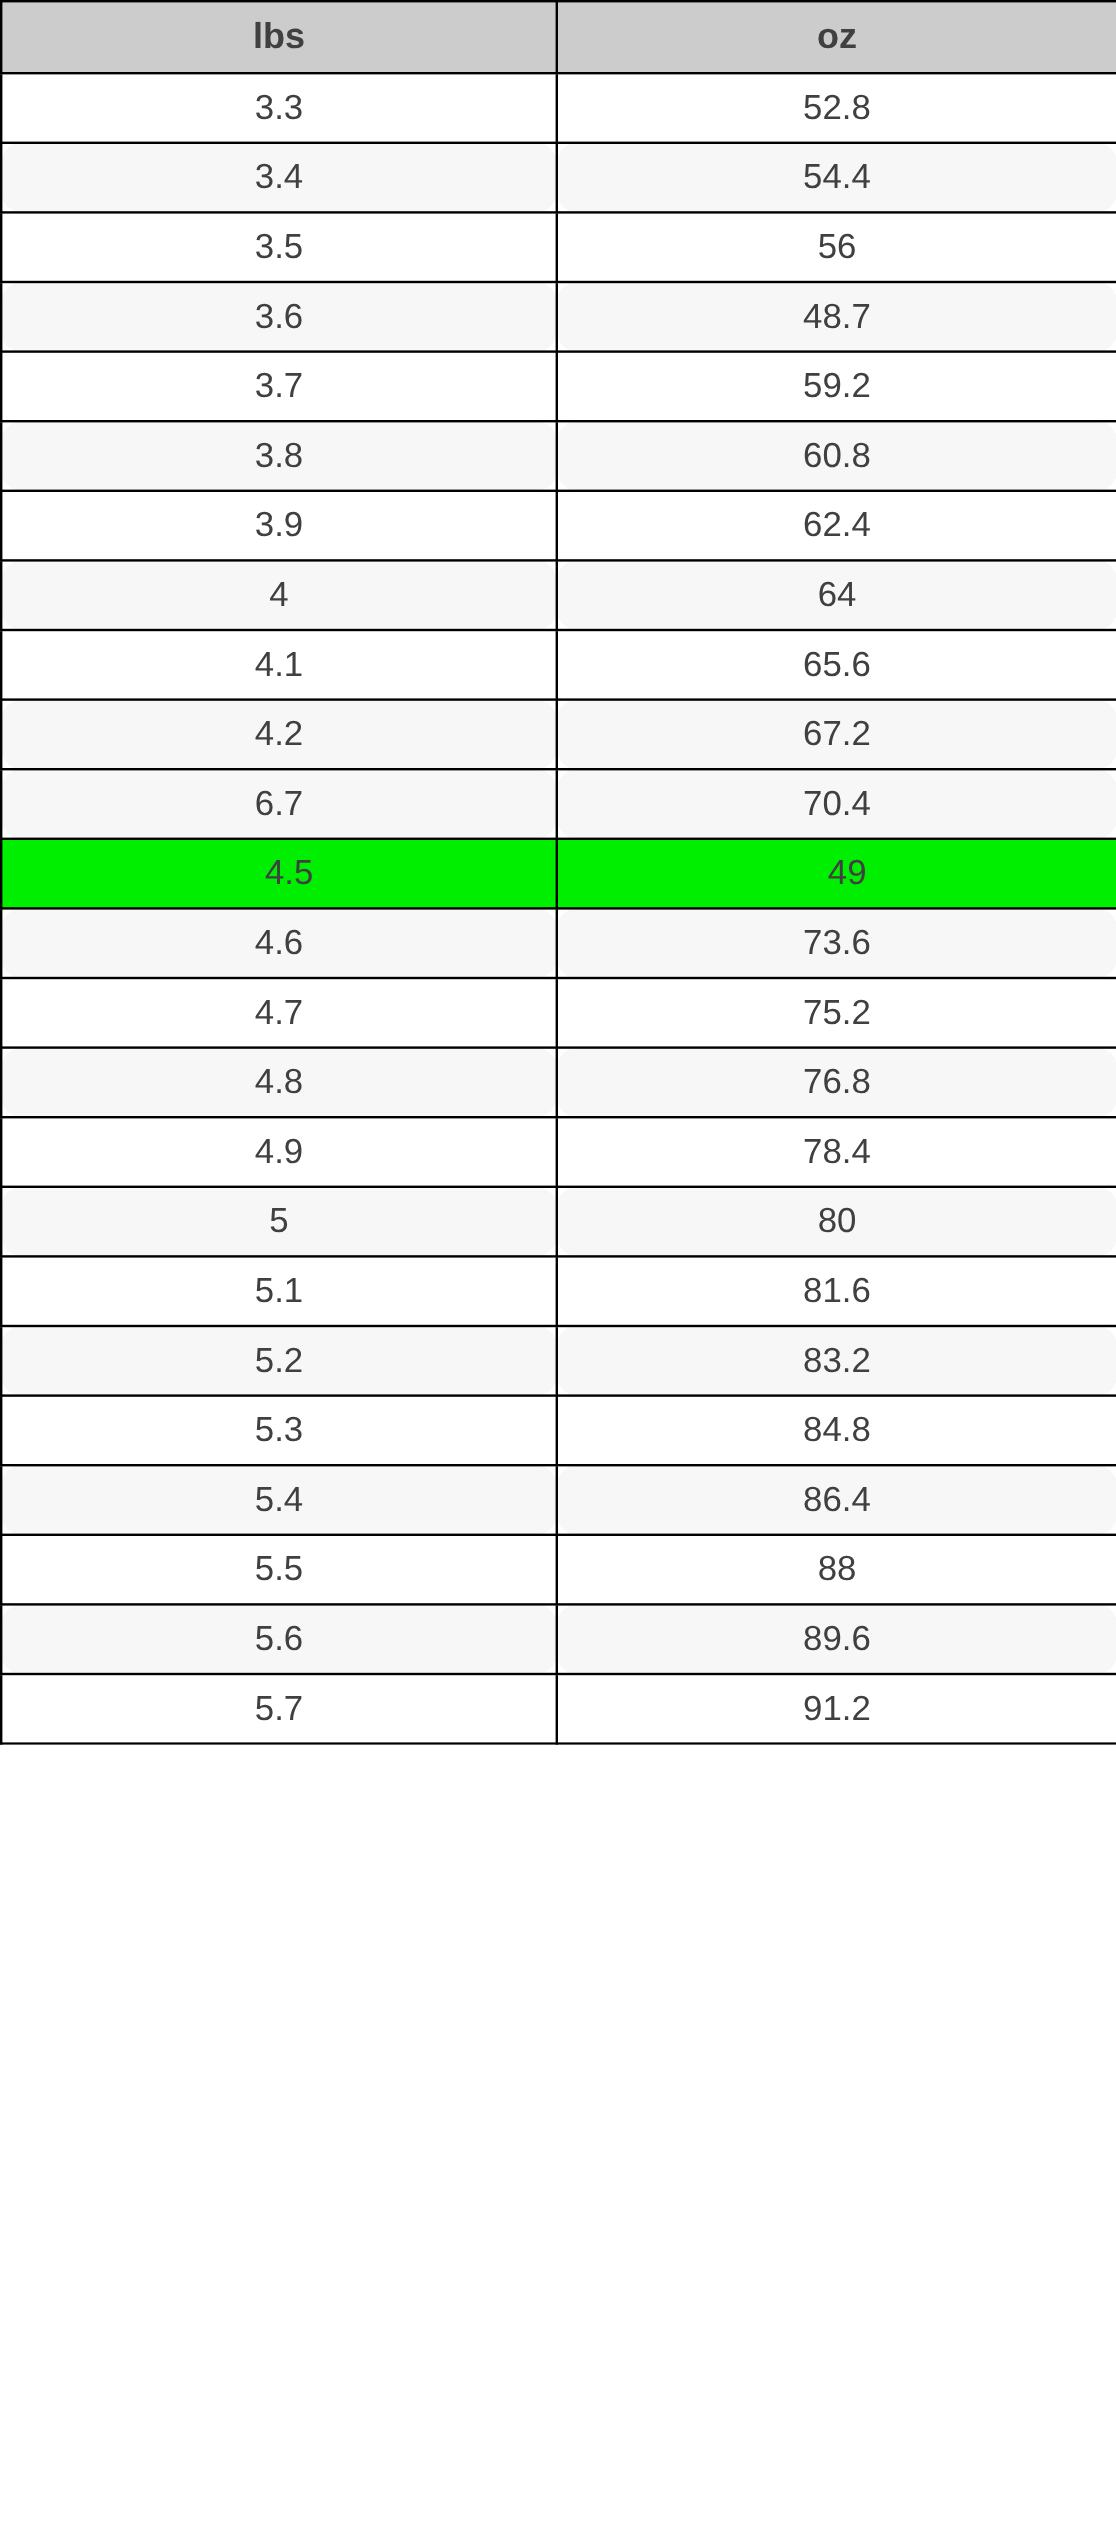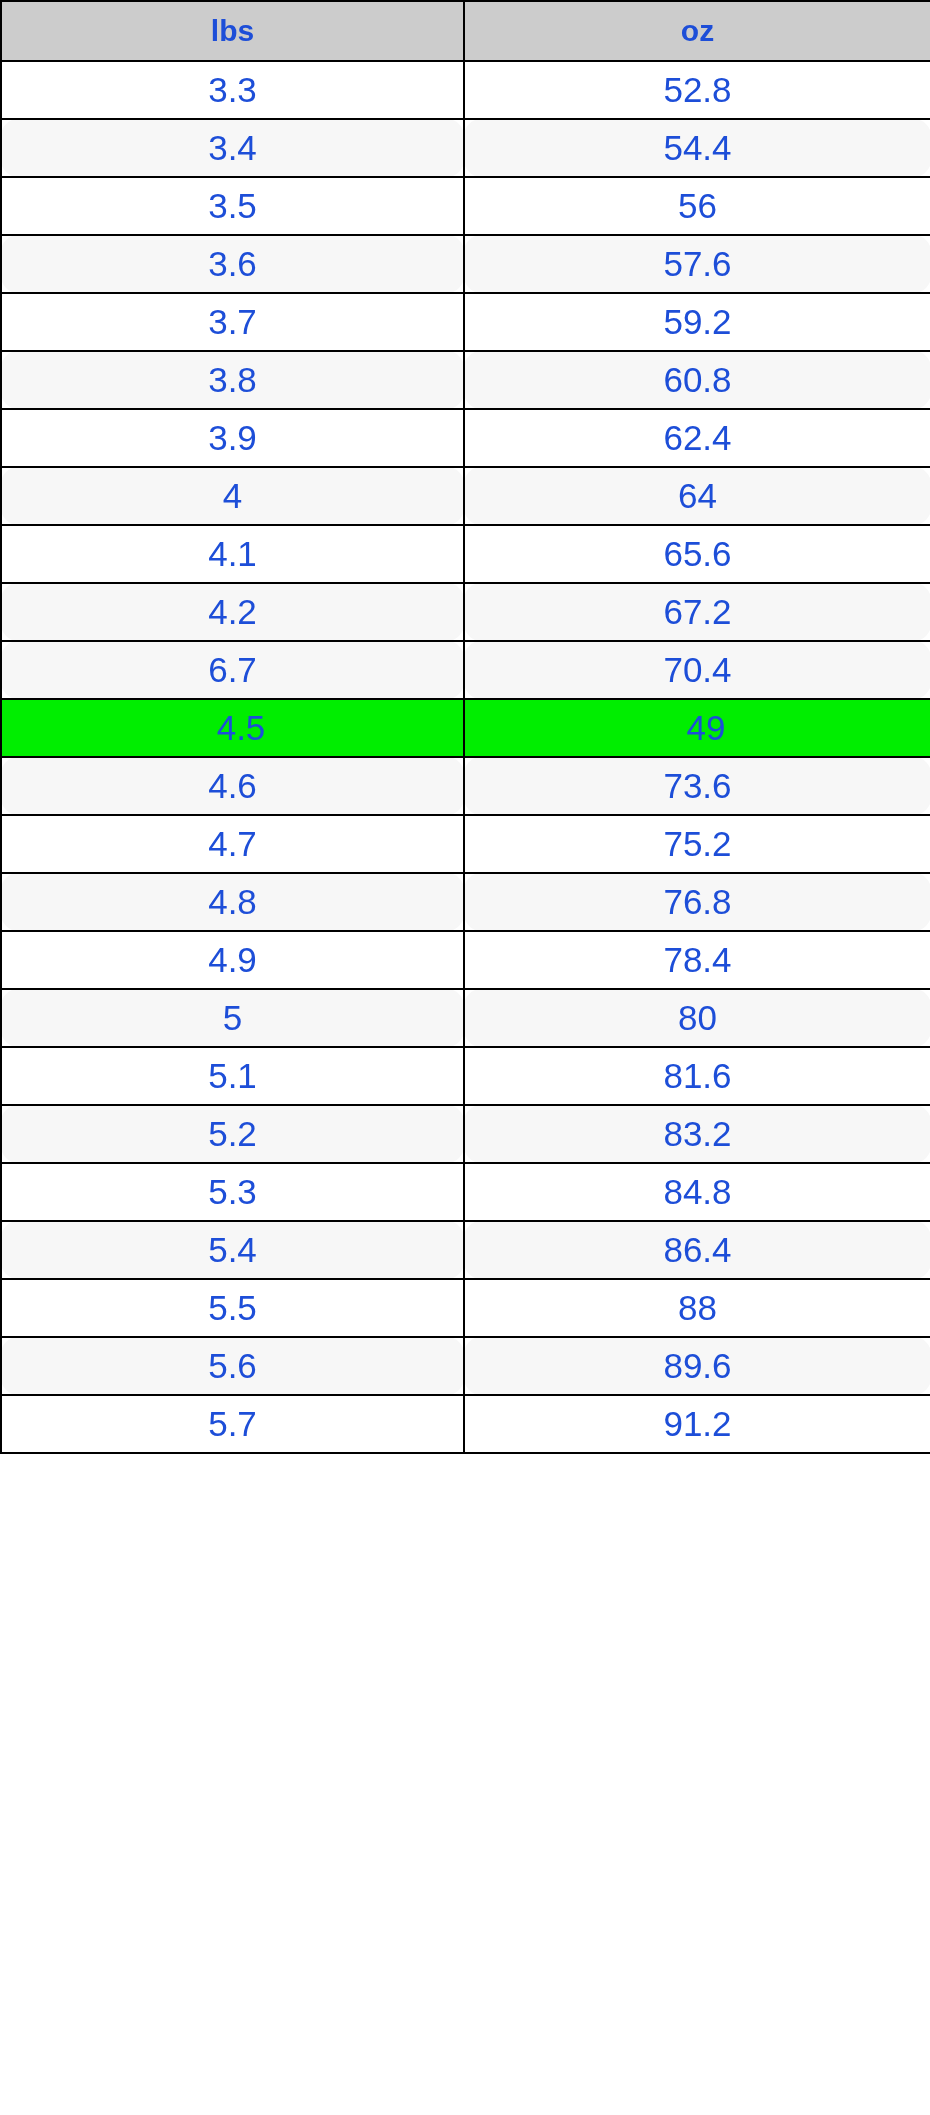--- a/index.html
+++ b/index.html
@@ -21,34 +21,34 @@
   .conv-table col.col-lbs { width: 463px; }
   .conv-table col.col-oz  { width: 467px; }
 
   .conv-table th,
   .conv-table td {
     border: 2px solid #000000;
     text-align: center;
     vertical-align: middle;
     padding: 0;
     margin: 0;
-    color: #1d4ed8;
+    color: #404040;
   }
 
   .conv-table thead th {
     height: 58px;
     background: #cccccc;
     font-size: 30px;
     font-weight: bold;
     letter-spacing: 0px;
   }
 
   .conv-table tbody td {
     height: 56px;
-    font-size: 35px;
+    font-size: 29px;
     font-weight: normal;
   }
 
   .conv-table tbody tr.row-odd  td { background: #ffffff; }
   .conv-table tbody tr.row-even td { background: #f7f7f7; border-radius: 17px; }
   .conv-table tbody tr.row-highlight td { background: #00ee00; padding-left: 17px; }
 </style>
 </head>
 <body>
 
@@ -71,21 +71,21 @@
       <tr class="row-even">
         <td>3.4</td>
         <td>54.4</td>
       </tr>
       <tr class="row-odd">
         <td>3.5</td>
         <td>56</td>
       </tr>
       <tr class="row-even">
         <td>3.6</td>
-        <td>57.6</td>
+        <td>48.7</td>
       </tr>
       <tr class="row-odd">
         <td>3.7</td>
         <td>59.2</td>
       </tr>
       <tr class="row-even">
         <td>3.8</td>
         <td>60.8</td>
       </tr>
       <tr class="row-odd">

